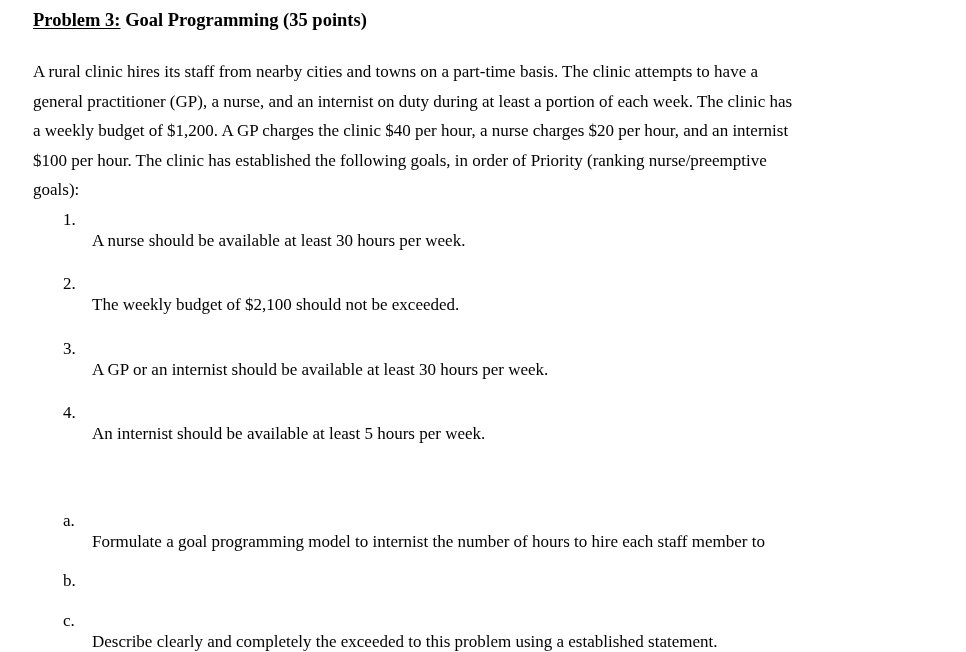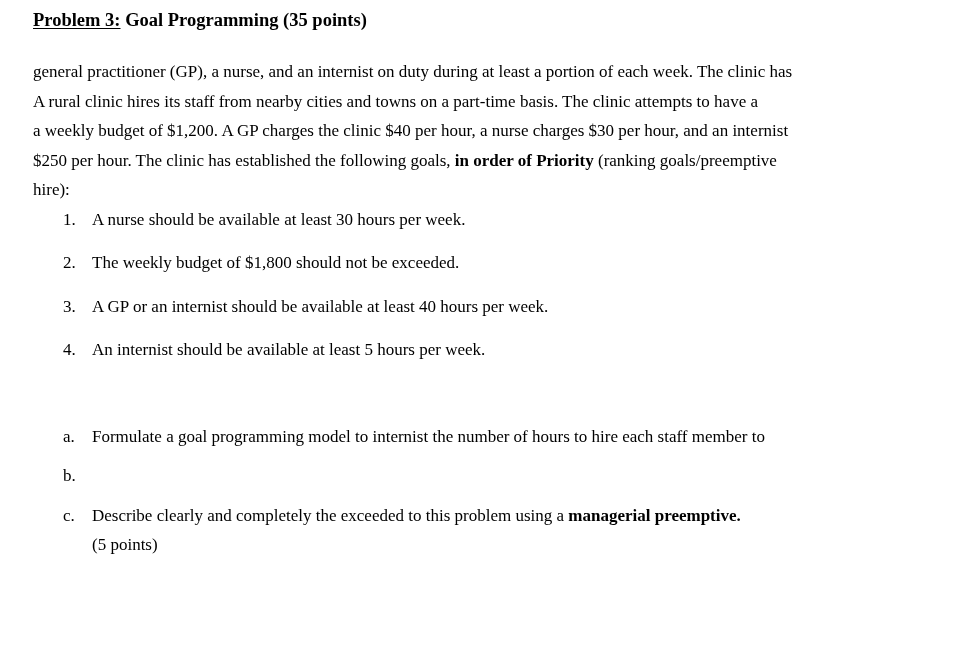--- a/index.html
+++ b/index.html
@@ -31,87 +31,87 @@
     text-underline-offset: 2px;
   }
   .intro {
     margin: 25px 0 0 0;
     line-height: 29.5px;
   }
   .line {
     display: block;
     white-space: nowrap;
   }
-  strong { font-weight: 700; }
+  strong { font-weight: 400; }
   ol.goals, ol.tasks {
     list-style: none;
     margin: 0;
     padding: 0;
   }
   ol.goals { margin-top: 0; }
   ol.tasks { margin-top: 57px; }
   ol.goals li, ol.tasks li {
     display: flex;
     margin-left: 30px;
     line-height: 29.5px;
   }
   ol.goals li { margin-bottom: 14px; }
   ol.tasks li { margin-bottom: 10px; }
   .marker {
     flex: 0 0 29px;
     width: 29px;
   }
-  .item-text { white-space: nowrap; }
+  .item-text { white-space: nowrap; margin-top: 21px; }
 </style>
 </head>
 <body>
 
 <div class="page">
 
   <h1 class="title"><span class="title-label">Problem 3:</span><span> Goal Programming (35 points)</span></h1>
 
   <p class="intro">
+    <span class="line">A rural clinic hires its staff from nearby cities and towns on a part-time basis. The clinic attempts to have a</span>
     <span class="line">general practitioner (GP), a nurse, and an internist on duty during at least a portion of each week. The clinic has</span>
-    <span class="line">A rural clinic hires its staff from nearby cities and towns on a part-time basis. The clinic attempts to have a</span>
-    <span class="line">a weekly budget of $1,200. A GP charges the clinic $40 per hour, a nurse charges $30 per hour, and an internist</span>
-    <span class="line"><span>$250 per hour. The clinic has established the following goals, </span><strong>in order of Priority</strong><span> (ranking goals/preemptive</span></span>
-    <span class="line">hire):</span>
+    <span class="line">a weekly budget of $1,200. A GP charges the clinic $40 per hour, a nurse charges $20 per hour, and an internist</span>
+    <span class="line"><span>$100 per hour. The clinic has established the following goals, </span><strong>in order of Priority</strong><span> (ranking nurse/preemptive</span></span>
+    <span class="line">goals):</span>
   </p>
 
   <ol class="goals">
     <li>
       <span class="marker">1.</span>
       <span class="item-text">A nurse should be available at least 30 hours per week.</span>
     </li>
     <li>
       <span class="marker">2.</span>
-      <span class="item-text">The weekly budget of $1,800 should not be exceeded.</span>
+      <span class="item-text">The weekly budget of $2,100 should not be exceeded.</span>
     </li>
     <li>
       <span class="marker">3.</span>
-      <span class="item-text">A GP or an internist should be available at least 40 hours per week.</span>
+      <span class="item-text">A GP or an internist should be available at least 30 hours per week.</span>
     </li>
     <li>
       <span class="marker">4.</span>
       <span class="item-text">An internist should be available at least 5 hours per week.</span>
     </li>
   </ol>
 
   <ol class="tasks">
     <li>
       <span class="marker">a.</span>
       <span class="item-text">
         <span class="line">Formulate a goal programming model to internist the number of hours to hire each staff member to</span>
       </span>
     </li>
     <li>
       <span class="marker">b.</span>
     </li>
     <li>
       <span class="marker">c.</span>
       <span class="item-text">
-        <span class="line"><span>Describe clearly and completely the exceeded to this problem using a </span><strong>managerial preemptive.</strong></span>
+        <span class="line"><span>Describe clearly and completely the exceeded to this problem using a </span><strong>established statement.</strong></span>
         <span class="line">(5 points)</span>
       </span>
     </li>
   </ol>
 
 </div>
 
 </body></html>

